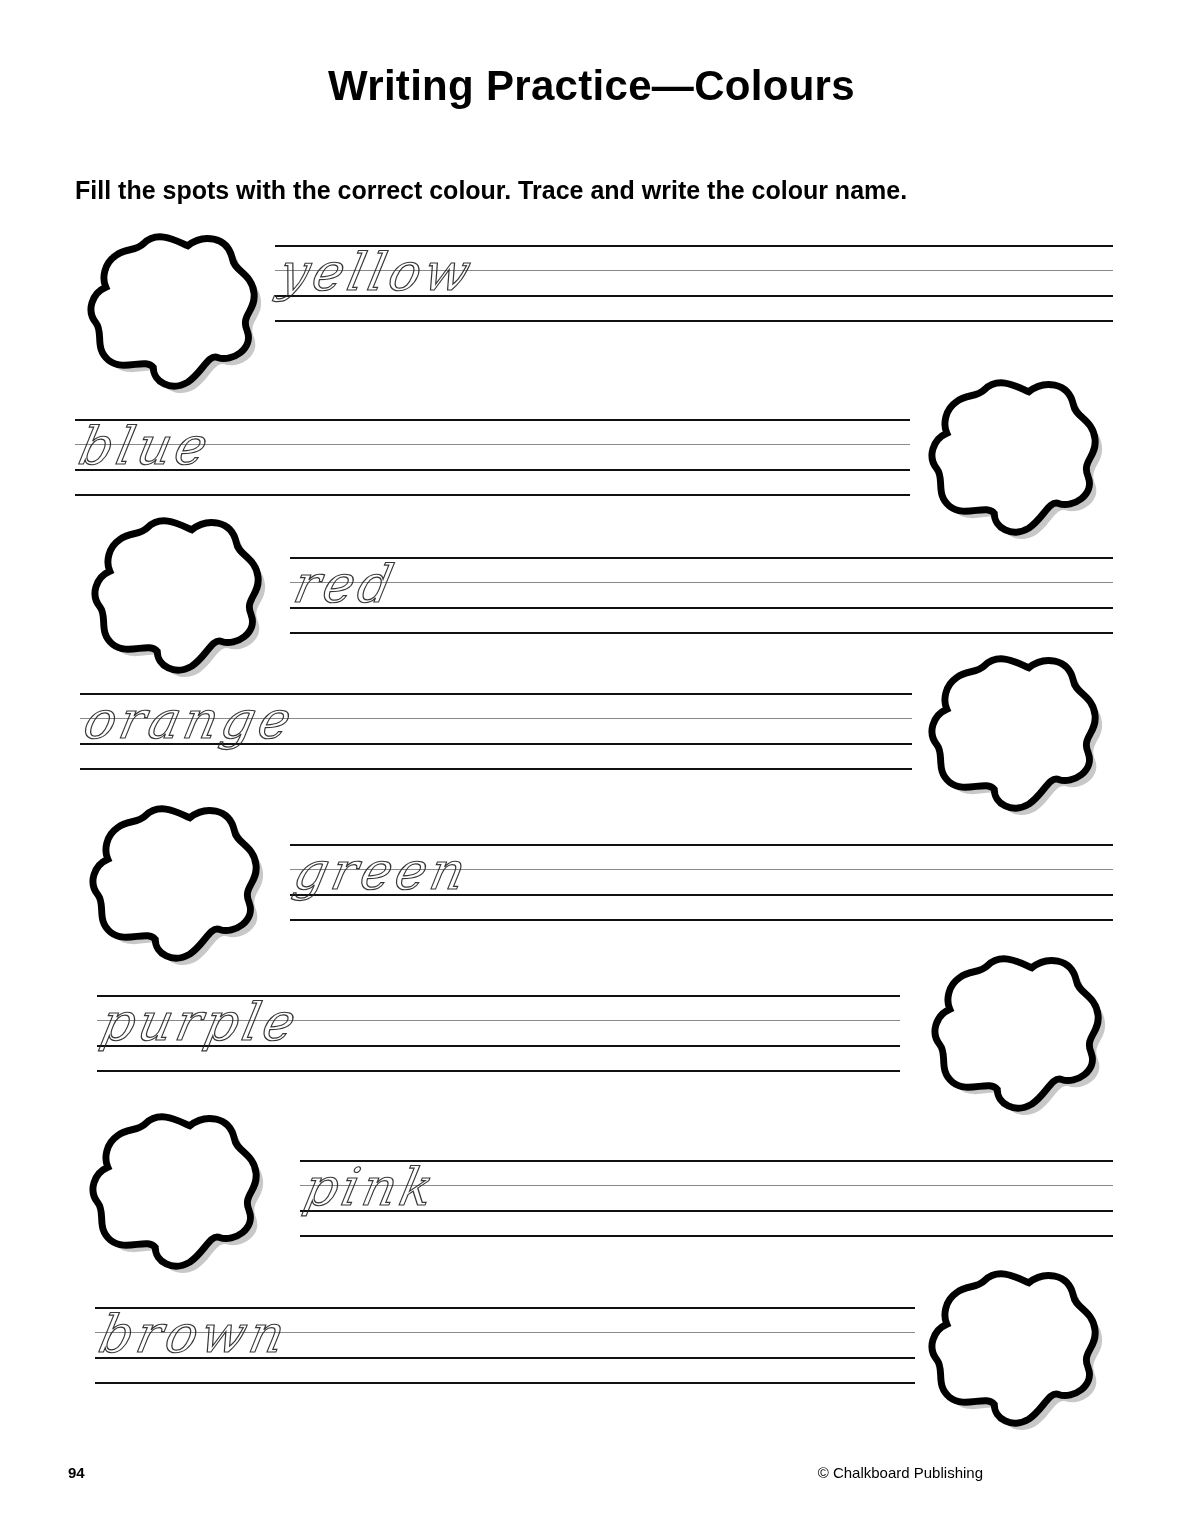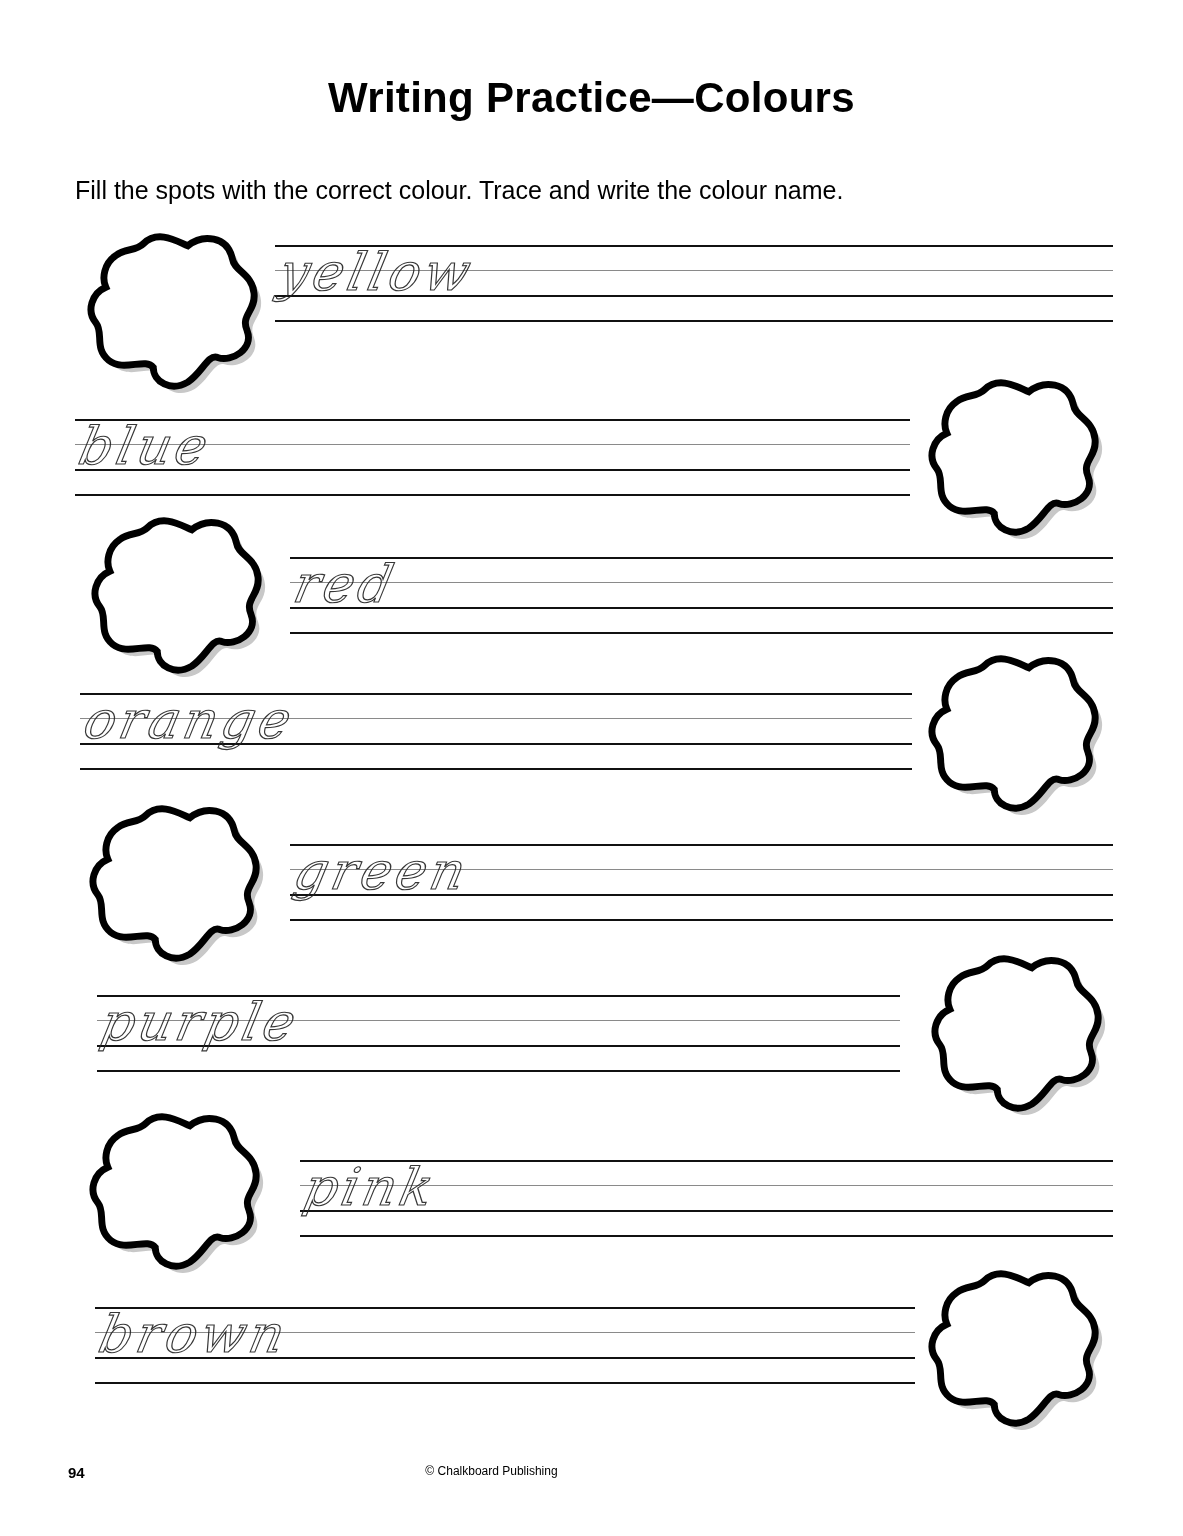--- a/index.html
+++ b/index.html
@@ -1,30 +1,30 @@
 <!DOCTYPE html>
 <html><head>
 <meta charset="utf-8">
 <style>
   html, body { margin: 0; padding: 0; background: #ffffff; }
   body { width: 1183px; height: 1536px; position: relative; overflow: hidden; font-family: "Liberation Sans", sans-serif; color: #000; }
-  .title { position: absolute; left: 0; width: 1183px; top: 62px; text-align: center; font-weight: bold; font-size: 42px; letter-spacing: 0.3px; margin-top: 12px; }
-  .instructions { position: absolute; left: 75px; top: 176px; font-size: 25px; }
+  .title { position: absolute; left: 0; width: 1183px; top: 62px; text-align: center; font-weight: bold; font-size: 42px; letter-spacing: 0.3px; }
+  .instructions { position: absolute; left: 75px; top: 176px; font-size: 25px; font-weight: bold; }
   .row { position: absolute; }
   .lines { position: absolute; }
   .line { position: absolute; left: 0; right: 0; }
   .line.top { top: 0; border-top: 2px solid #111; }
   .line.mid { top: 25px; border-top: 1px solid #8a8a8a; }
   .line.base { top: 50px; border-top: 2px solid #111; }
   .line.bottom { top: 75px; border-top: 2px solid #111; }
   .trace { position: absolute; left: 0; top: 2px; font-family: "DejaVu Serif", serif; font-style: italic; font-size: 52px; line-height: 50px; color: transparent; -webkit-text-stroke: 1.2px #222; letter-spacing: 4px; white-space: nowrap; transform: skewX(-12deg); transform-origin: left bottom; opacity: 0.9; }
   .spot { position: absolute; }
   .spot svg { display: block; overflow: visible; }
   .footer-page { position: absolute; left: 68px; top: 1464px; font-size: 15px; font-weight: bold; text-align: center; }
-  .footer-copy { position: absolute; left: 0; width: 983px; top: 1464px; text-align: center; font-size: 12px; }
+  .footer-copy { position: absolute; left: 0; width: 983px; top: 1464px; text-align: right; font-size: 15px; }
 </style>
 </head>
 <body>
 
 <svg width="0" height="0" style="position:absolute">
   <defs>
     <symbol id="spot-shape" viewBox="0 0 180 170">
       <path d="M60,20 C75,5 95,18 105,22 C120,10 145,12 150,35 C152,48 170,50 172,70 C174,88 158,92 165,108 C172,126 150,140 135,135 C125,132 120,150 105,160 C88,170 70,160 70,145 C62,135 40,150 25,138 C10,126 20,110 12,100 C2,88 8,70 22,64 C18,55 20,40 32,32 C42,24 52,28 60,20 Z"></path>
     </symbol>
   </defs>

